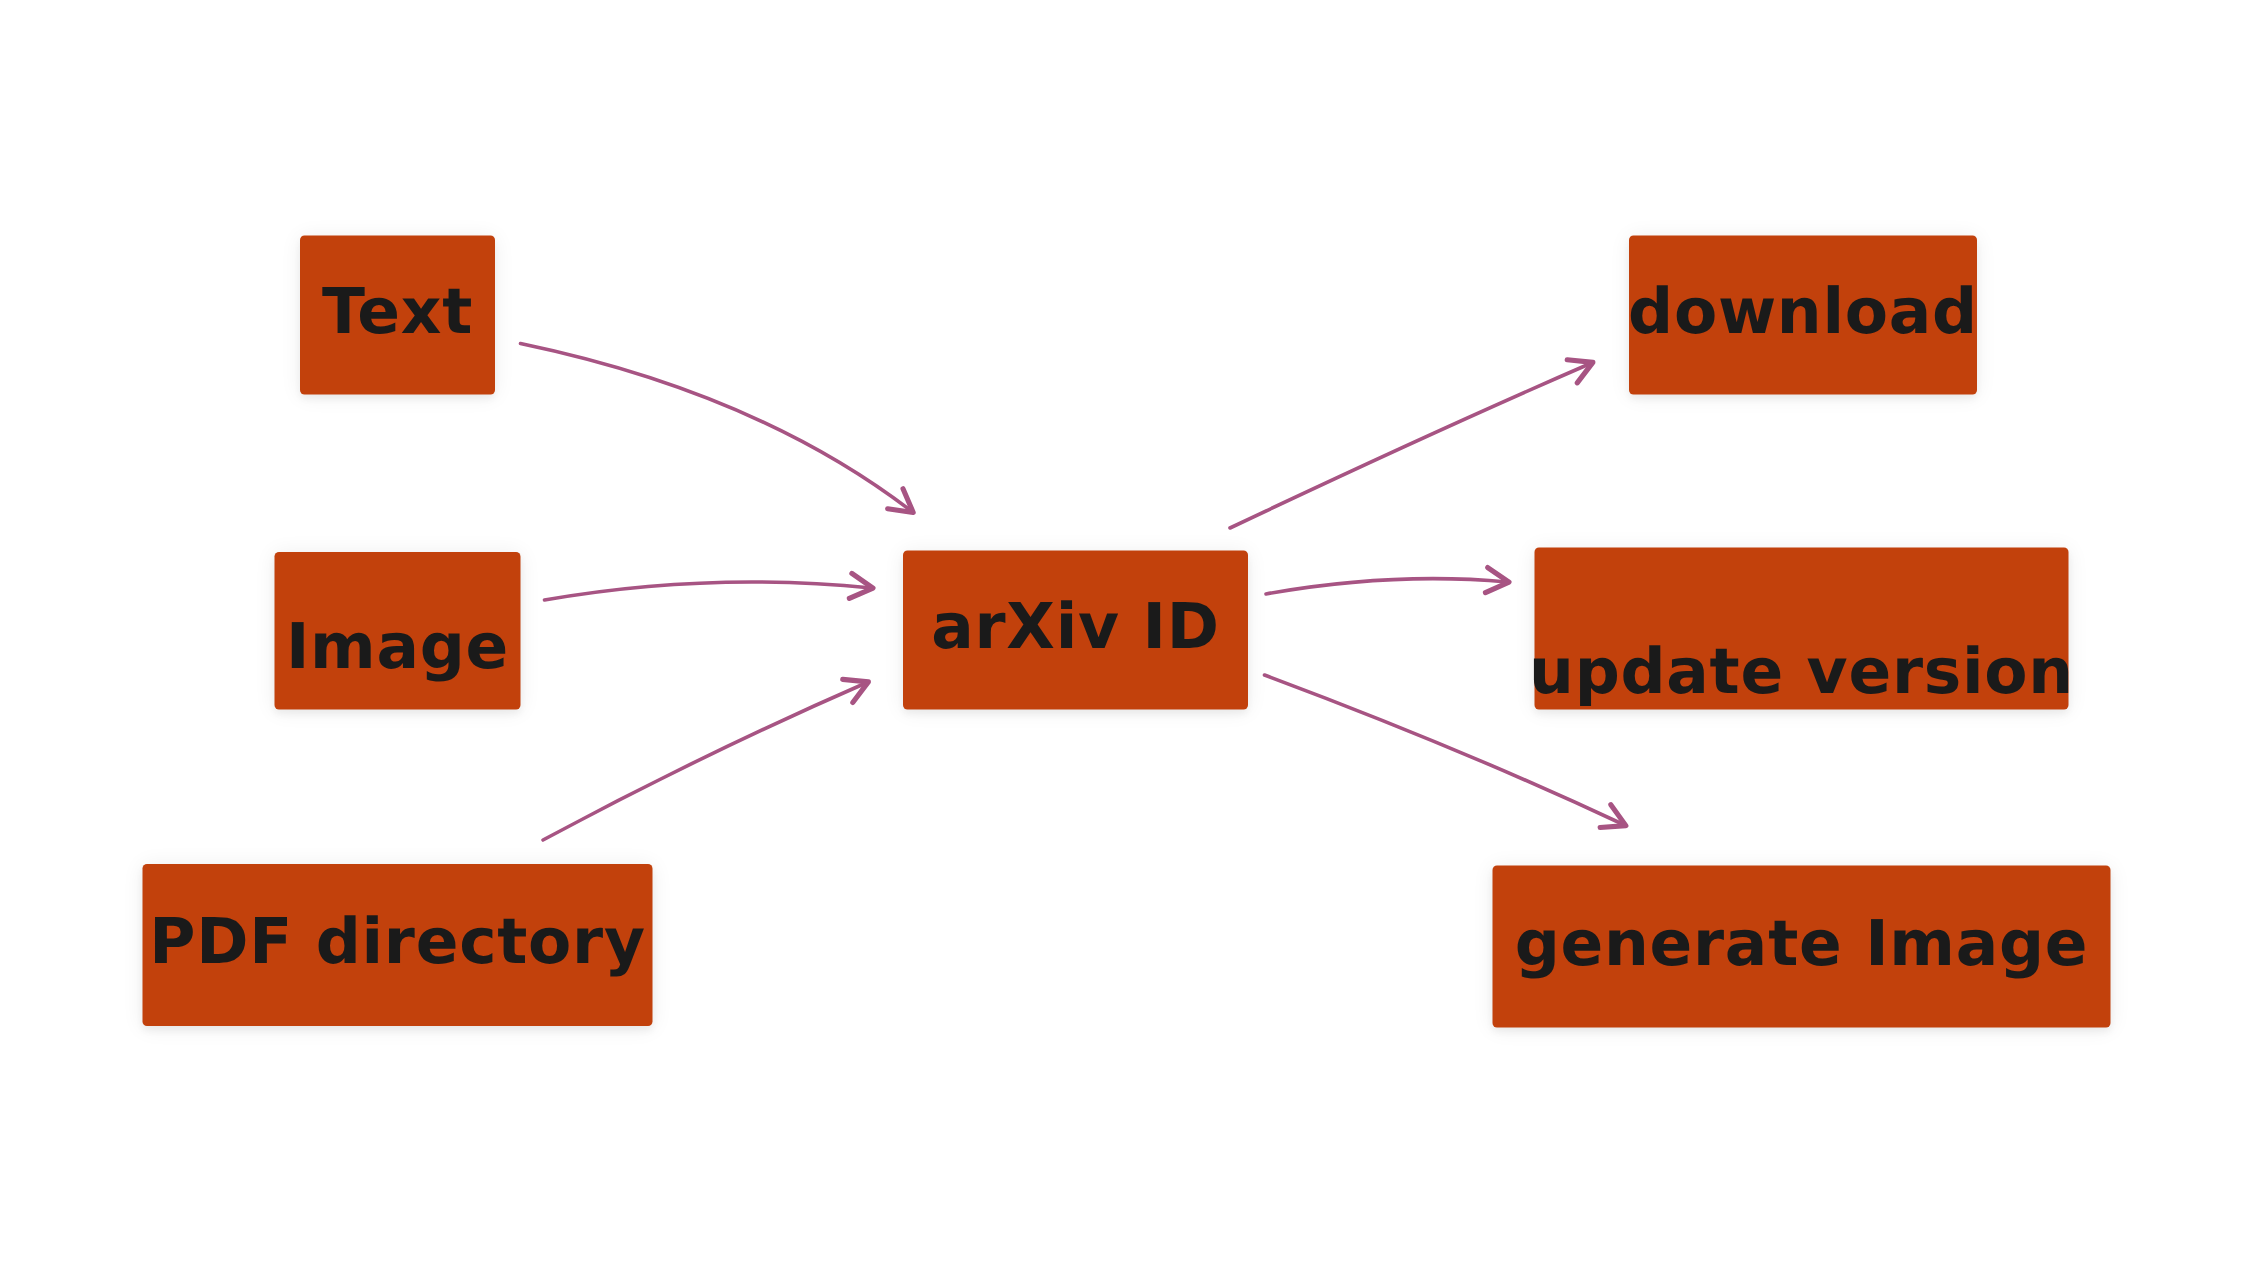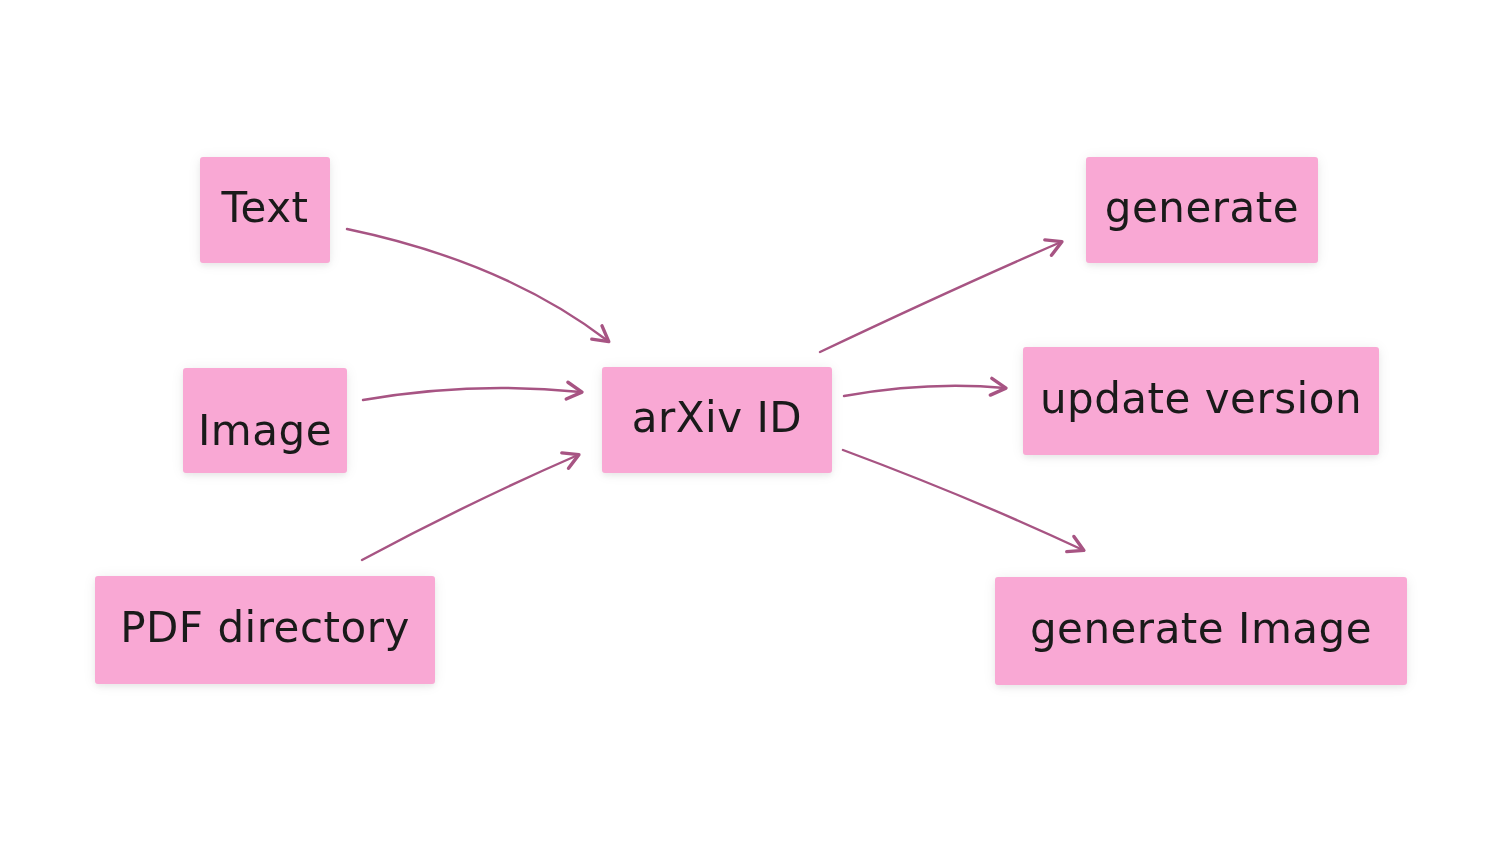--- a/index.html
+++ b/index.html
@@ -23,26 +23,27 @@
     height: 843px;
     pointer-events: none;
   }
   .edge {
     fill: none;
     stroke-width: 2.4;
     stroke-linecap: round;
   }
   .node {
     position: absolute;
-    background: #f9a8d4;
+    background: #c2410c;
     border-radius: 3px;
     display: flex;
     align-items: center;
     justify-content: center;
     box-shadow: 0 1px 14px rgba(0,0,0,0.07), 0 3px 5px rgba(0,0,0,0.05);
+    font-weight: bold;
   }
   
   .node::after {
     content: "";
     position: absolute;
     left: 5%;
     right: 5%;
     bottom: -6px;
     height: 8px;
     background: #9f9f9f;
@@ -89,24 +90,24 @@
 
   <div class="node" style="left:95px; top:576px; width:340px; height:108px;">
     <span class="node-label" style="color: rgb(26, 26, 26);">PDF directory</span>
   </div>
 
   <div class="node" style="left:602px; top:367px; width:230px; height:106px;">
     <span class="node-label" style="color: rgb(26, 26, 26);">arXiv ID</span>
   </div>
 
   <div class="node" style="left:1086px; top:157px; width:232px; height:106px;">
-    <span class="node-label" style="color: rgb(26, 26, 26);">generate</span>
+    <span class="node-label" style="color: rgb(26, 26, 26);">download</span>
   </div>
 
-  <div class="node" style="left:1023px; top:347px; width:356px; height:108px;">
+  <div class="node" style="left:1023px; top:365px; width:356px; height:108px;align-items:flex-end;">
     <span class="node-label" style="color: rgb(26, 26, 26);">update version</span>
   </div>
 
   <div class="node" style="left:995px; top:577px; width:412px; height:108px;">
     <span class="node-label" style="color: rgb(26, 26, 26);">generate Image</span>
   </div>
 
 </div>
 
 </body></html>

